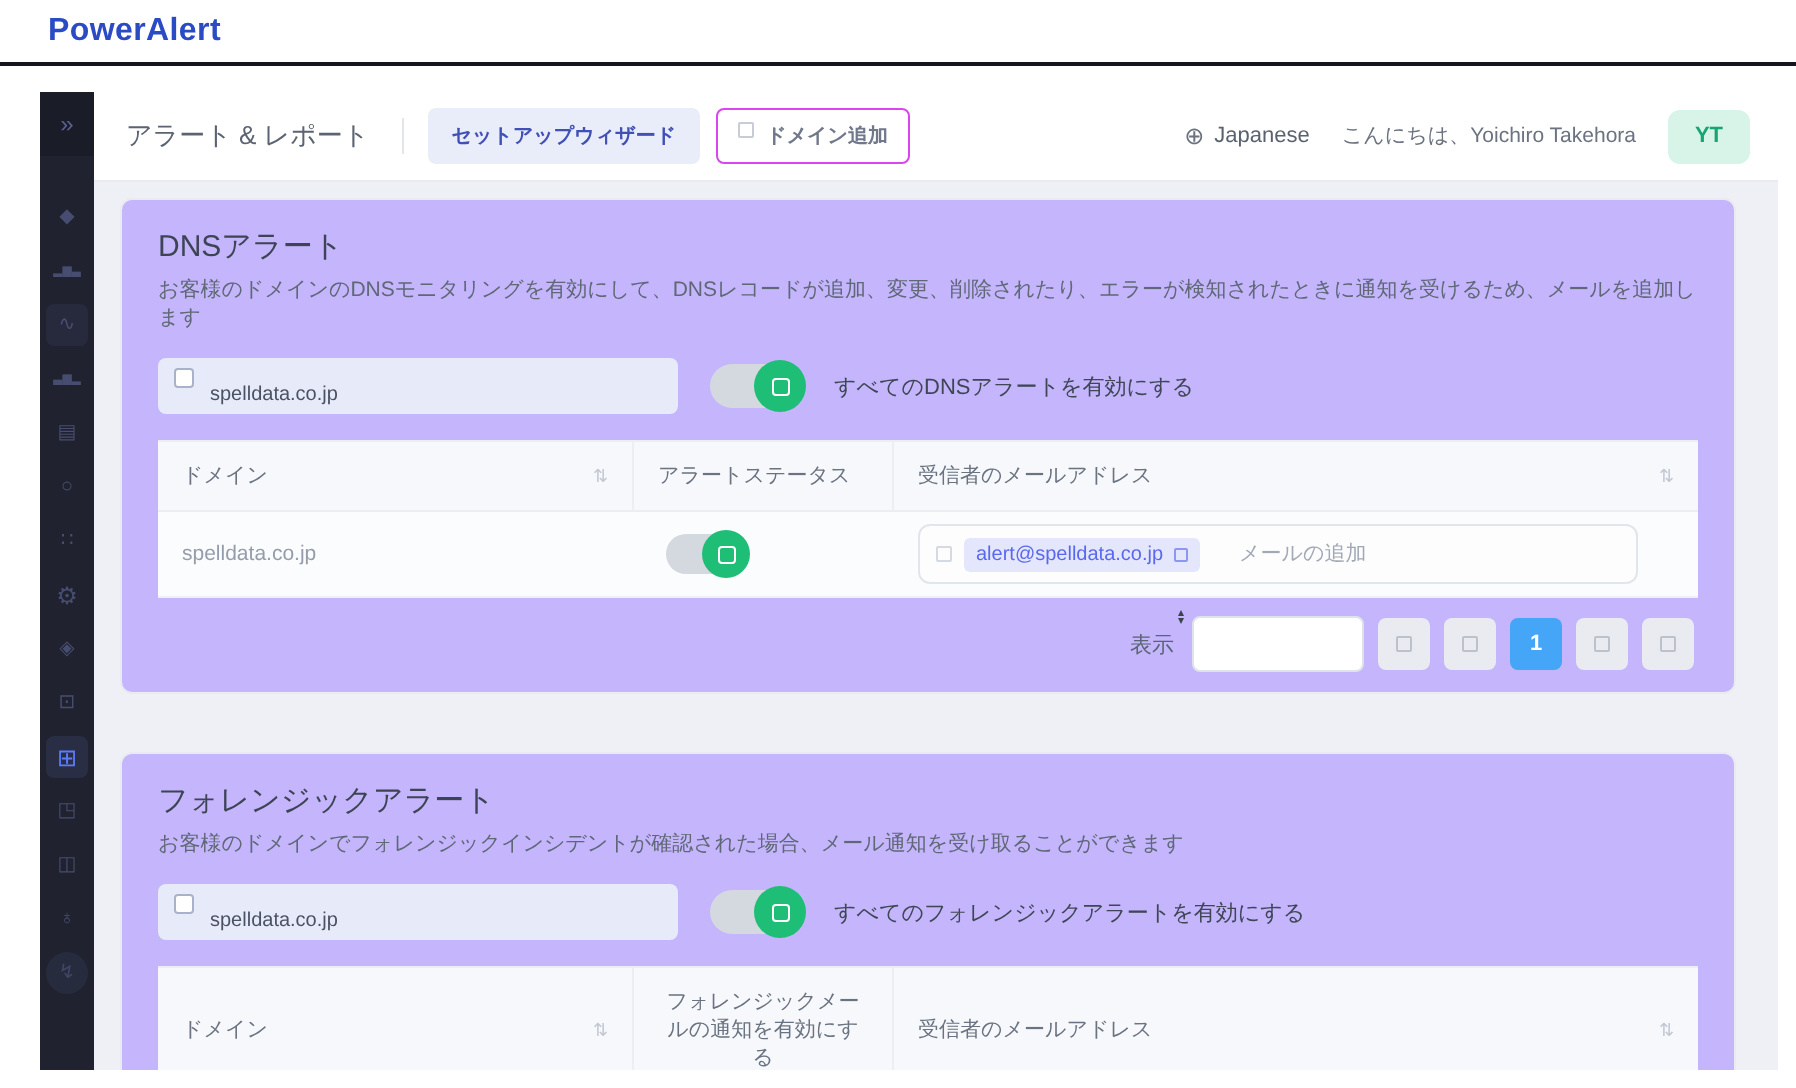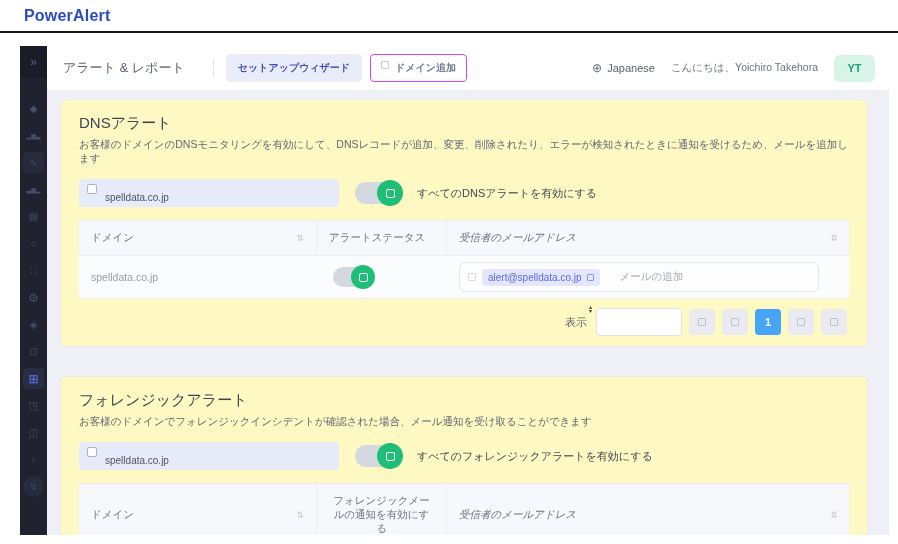--- a/index.html
+++ b/index.html
@@ -23,33 +23,33 @@
   .collapse-btn { height:32px; width:100%; background:#1a1c28; color:#5a6190; display:flex; align-items:center; justify-content:center; font-size:12px; cursor:pointer; }
   .s-icons { display:flex; flex-direction:column; gap:6px; margin-top:20px; align-items:center; }
   .s-item { width:21px; height:21px; display:flex; align-items:center; justify-content:center; color:#464d70; font-size:10px; border-radius:4px; line-height:1; }
   .s-item.boxed { background:#262a3c; }
   .s-item.badge { background:#272b3e; border-radius:50%; color:#3f4565; }
   .s-item.active { background:#2a2e45; color:#5b7cfa; font-size:12px; }
 
   
   .main { flex:1; display:flex; flex-direction:column; background:#eef0f6; min-width:0; }
   .topbar { height:45px; background:#fff; border-bottom:1px solid #e9ebef; display:flex; align-items:center; padding:0 14px 0 16px; flex:0 0 45px; }
-  .tb-title { font-size:13px; color:#5c6473; padding-right:28px; border-right:1px solid #e3e5ea; margin-right:12px; white-space:nowrap; }
+  .tb-title { font-size:13px; color:#5c6473; padding-right:16px; border-right:1px solid #e3e5ea; margin-right:12px; white-space:nowrap; }
   .btn-wizard { background:#e9ecf9; color:#4150b5; font-size:10px; font-weight:bold; padding:7px 12px; border-radius:4px; margin-right:8px; border:none; cursor:pointer; white-space:nowrap; }
   .btn-add { background:#fff; border:1px solid #d946ef; color:#70788a; font-size:10px; padding:6px 10px; border-radius:4px; display:flex; align-items:flex-start; gap:6px; cursor:pointer; white-space:nowrap;font-weight:bold; }
   .sq8 { width:8px; height:8px; border:1px solid #c7ccd5; border-radius:1px; display:inline-block; }
   .tb-right { margin-left:auto; display:flex; align-items:center; gap:16px; }
   .lang { display:flex; gap:5px; font-size:11px; color:#5a6270; align-items:center; cursor:pointer; }
   .globe { font-size:12px; color:#6b7280; }
   .greet { font-size:10.5px; color:#6b7280; white-space:nowrap; }
   .avatar { width:41px; height:27px; border-radius:6px; background:#d8f3e8; color:#17a673; font-weight:bold; font-size:11px; display:flex; align-items:center; justify-content:center; cursor:pointer; }
 
   
   .content { flex:1; padding:8px 21px 0 13px; overflow:hidden; }
-  .card { background:#fef9c3; border:1px solid #e9ebf0; border-radius:6px; padding:12px 18px 0 18px; }
+  .card { background:#c4b5fd; border:1px solid #e9ebf0; border-radius:6px; padding:12px 18px 0 18px; }
   .card.dns { margin-bottom:29px; }
   .card h2 { margin:2px 0 5px 0; font-size:15px; font-weight:normal; color:#3d4555; }
   .desc { margin:0 0 13px 0; font-size:10.5px; color:#5f6876; }
 
   .chip-row { display:flex; align-items:center; margin-bottom:13px; }
   .domain-chip { width:260px; height:28px; background:#e7ebf9; border-radius:4px; display:flex; align-items:flex-start; padding:3px 8px; cursor:pointer; }
   .domain-chip .cb { width:10px; height:10px; border:1px solid #aab2c9; background:#fff; border-radius:2px; margin:2px 8px 0 0; flex:0 0 auto; }
   .domain-chip .chip-label { font-size:10px; color:#4a5264; margin-top:10px; }
   .toggle { background:#d4d8df; border-radius:11px; position:relative; cursor:pointer; flex:0 0 auto; }
   .toggle.big { width:46px; height:22px; margin:0 16px 0 16px; }
@@ -57,21 +57,21 @@
   .toggle .knob { position:absolute; right:-2px; top:50%; transform:translateY(-50%); background:#1ebe76; border-radius:50%; display:flex; align-items:center; justify-content:center; }
   .toggle.big .knob { width:26px; height:26px; }
   .toggle.small .knob { width:24px; height:24px; }
   .knob .ksq { width:9px; height:9px; border:1.5px solid #fff; border-radius:2px; }
   .toggle-label { font-size:11px; color:#3f4756; }
 
   
   .tbl { border-top:1px solid #ecedf2; }
   .thead { display:flex; background:#f7f8fb; border-bottom:1px solid #ecedf2; }
   .th { font-size:10.5px; color:#6a7381; padding:10px 12px; display:flex; align-items:center; border-right:1px solid #eceef2;text-align:center; }
-  .th:last-child { border-right:none;font-style:italic; }
+  .th:last-child { border-right:none; }
   .sort { margin-left:auto; color:#c2c7d1; font-size:9px; padding-left:8px; cursor:pointer; }
   .col-domain { width:238px; flex:0 0 238px; }
   .col-status { width:130px; flex:0 0 130px; }
   .col-email { flex:1; min-width:0; }
   .trow { display:flex; background:#fbfcfe; border-bottom:1px solid #eff0f4; align-items:center; }
   .td { padding:6px 12px; display:flex; align-items:center; }
   .td.col-domain { font-size:10.5px; color:#959dab; }
   .td.col-status .toggle { margin-left:4px; }
   .email-box { display:flex; align-items:center; gap:6px; height:26px; border:1px solid #e2e5ec; border-radius:6px; background:#fdfdfe; padding:14px 8px; width:360px; max-width:100%; cursor:text; }
   .mini-sq { width:8px; height:8px; border:1px solid #d5d9e2; border-radius:1px; flex:0 0 auto; }

